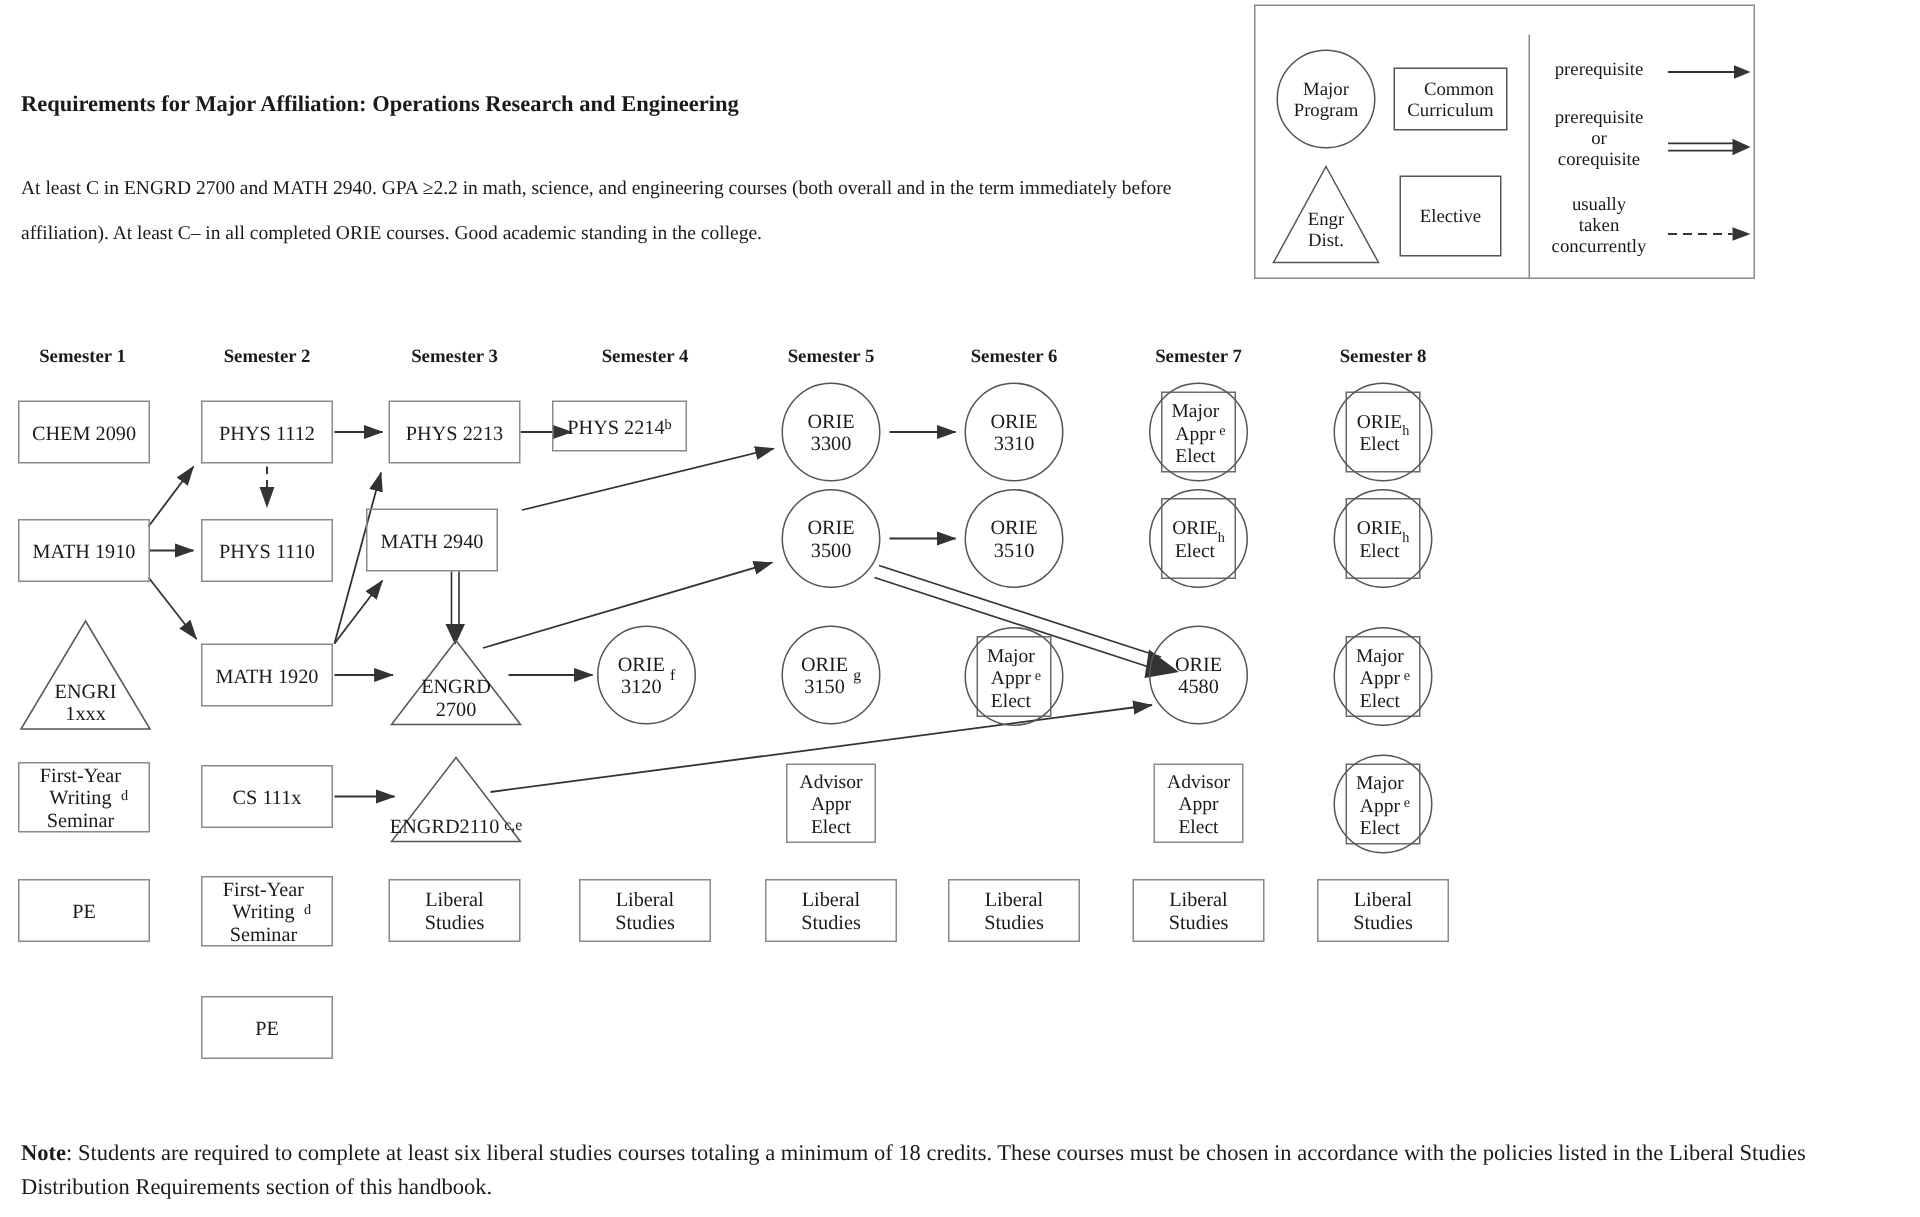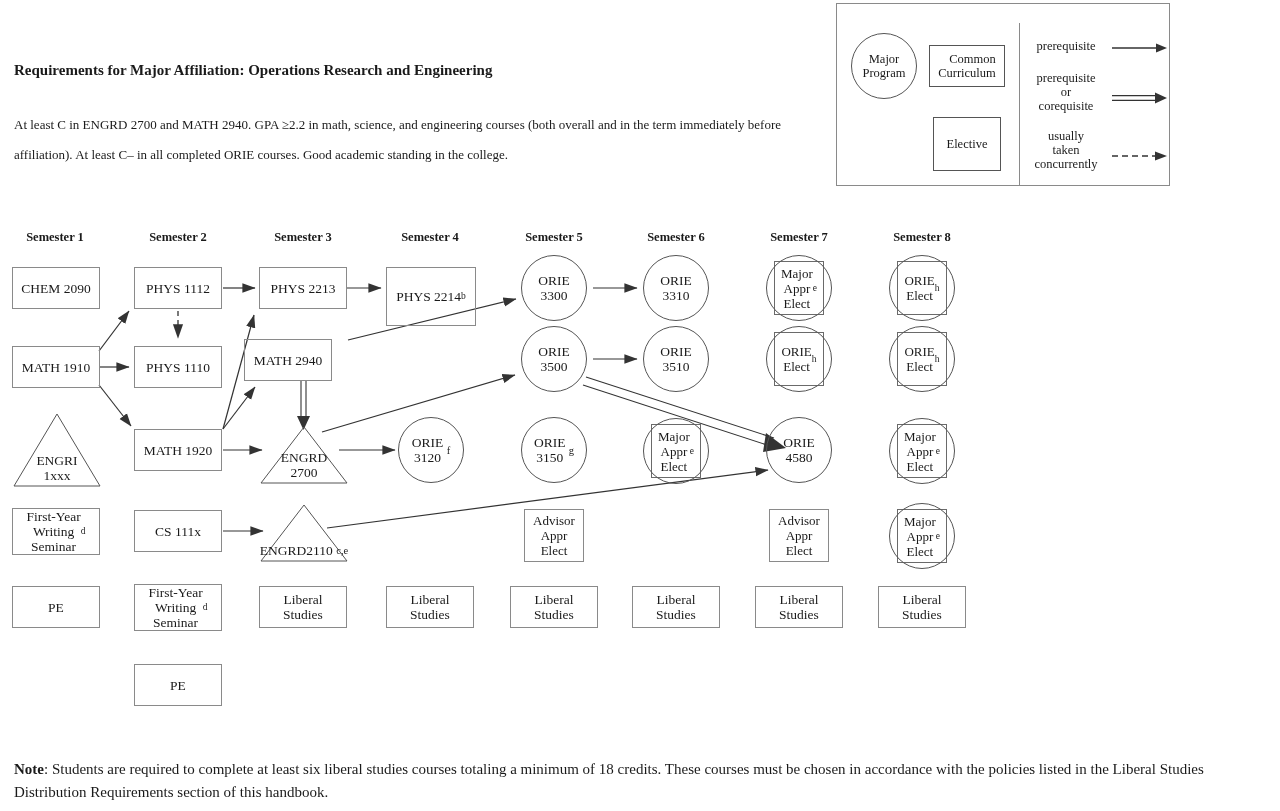--- a/index.html
+++ b/index.html
@@ -125,20 +125,27 @@
 
     <div class="key-left">
       <div class="k-circle">
         <span style="white-space:pre-line">Major
 Program</span>
       </div>
       <div class="k-rect">
         <span style="white-space:pre-line">Common
 Curriculum</span>
       </div>
+      <div class="k-tri">
+        <svg width="74" height="68" viewBox="0 0 74 68">
+          <polygon points="37,2 72,66 2,66" fill="none" stroke="#555" stroke-width="1"></polygon>
+        </svg>
+        <span style="white-space:pre-line">Engr
+Dist.</span>
+      </div>
       <div class="k-rect2">
         <span>Elective</span>
       </div>
     </div>
 
     <div class="key-right">
 
       <div class="k-lbl" style="top:16px">prerequisite</div>
       <svg style="position:absolute;left:92px;top:18px" width="56" height="14">
         <line x1="0" y1="7" x2="44" y2="7" stroke="#333" stroke-width="1.3"></line>
@@ -285,21 +292,21 @@
     <svg width="90" height="60" viewBox="0 0 90 60">
       <polygon points="45,2 88,58 2,58" fill="none" stroke="#555" stroke-width="1"></polygon>
     </svg>
     <div class="txt"><span>ENGRD</span><br><span>2110</span>&nbsp;<span class="sm">c,e</span></div>
   </div>
   <div class="node n-rect" style="left:259px;top:586px;width:88px;height:42px">
     <div class="txt" style="white-space:pre-line">Liberal
 Studies</div>
   </div>
 
-  <div class="node n-rect" style="left:386px;top:267px;width:90px;height:59px">
+  <div class="node n-rect" style="left:368px;top:267px;width:90px;height:34px">
     <div class="txt">
         <span>PHYS 2214</span>
         <sup>b</sup>
       </div>
   </div>
   <div class="node n-circ" style="left:398px;top:417px;width:66px;height:66px">
     <div class="txt"><span style="white-space:pre-line">ORIE
 3120</span>&nbsp;<span class="sm">f</span></div>
   </div>
   <div class="node n-rect" style="left:386px;top:586px;width:88px;height:42px">

